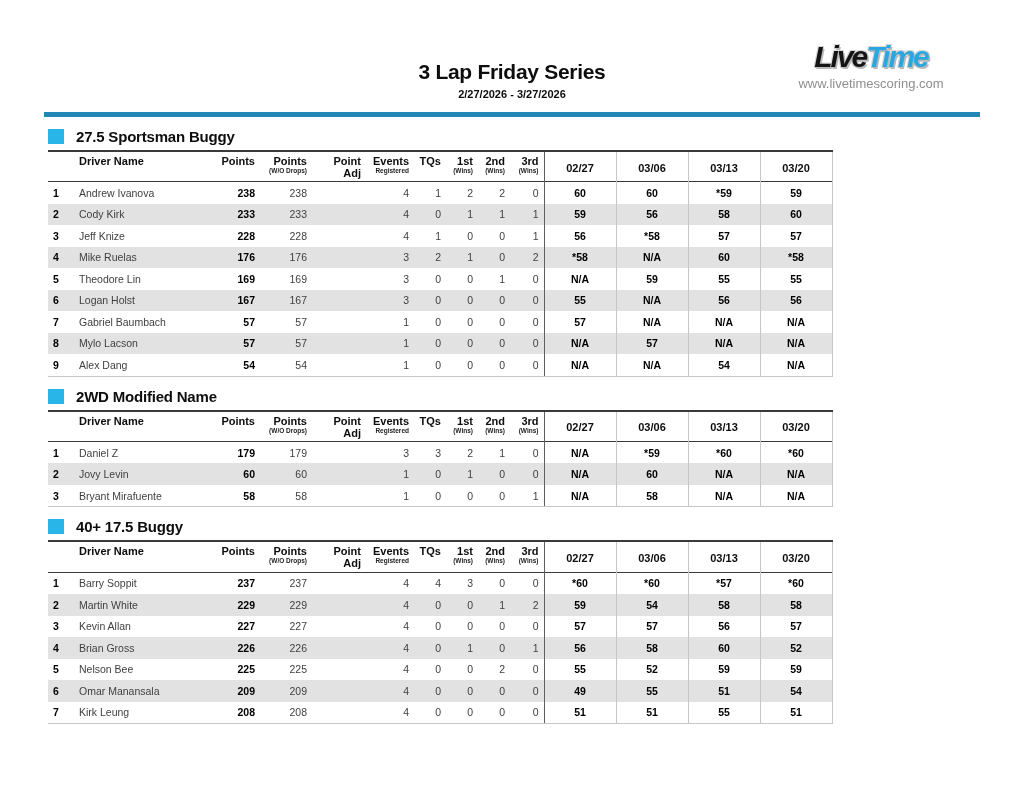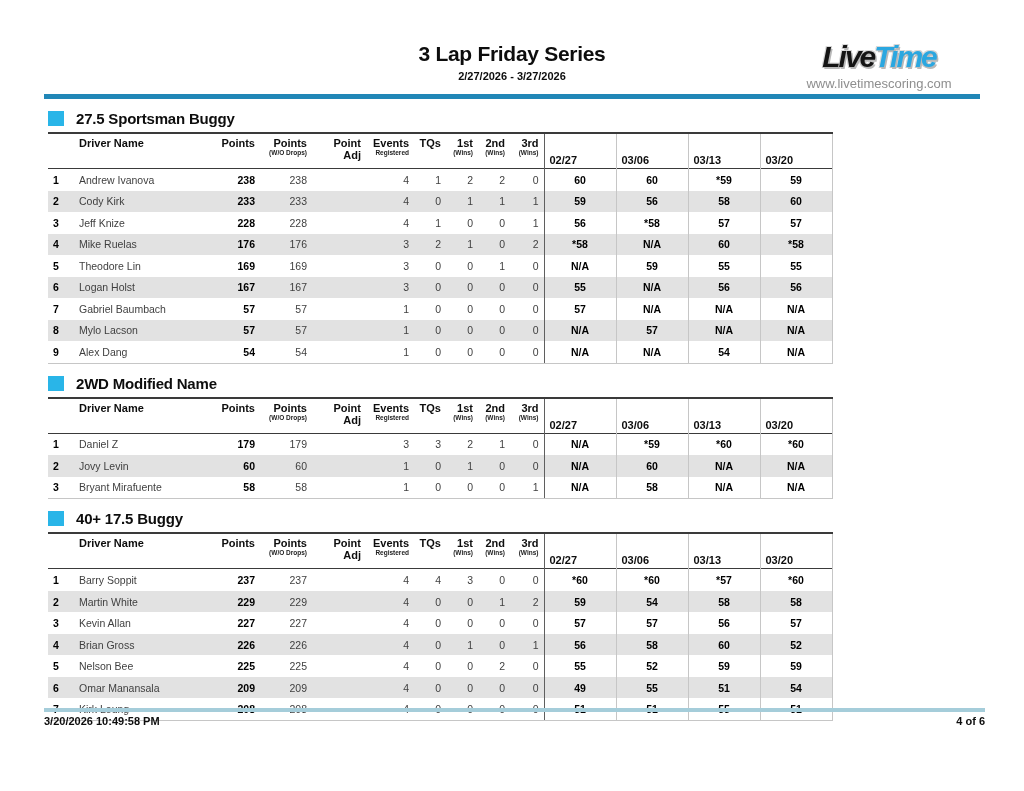--- a/index.html
+++ b/index.html
@@ -1,45 +1,45 @@
 <!DOCTYPE html>
 <html><head>
 <meta charset="utf-8">
 <style>
   html,body{margin:0;padding:0;background:#ffffff;}
   .page{
     width:1024px;height:791px;position:relative;background:#ffffff;
     font-family:"Liberation Sans",sans-serif;color:#111;overflow:hidden;
   }
   
-  .doc-header{position:relative;padding-top:42px;}
+  .doc-header{position:relative;padding-top:60px;}
   .doc-title{text-align:center;font-size:21px;font-weight:bold;letter-spacing:-0.3px;color:#0d0d0d;}
   .doc-subtitle{text-align:center;font-size:11px;font-weight:bold;margin-top:4px;color:#0d0d0d;}
-  .logo{position:absolute;top:42px;right:60px;width:170px;text-align:center;}
+  .logo{position:absolute;top:42px;right:68px;width:170px;text-align:center;}
   .logo-text{
     font-style:italic;font-weight:bold;font-size:30px;letter-spacing:-2px;line-height:1;
     text-shadow:1.5px 1.5px 0 #b9b9b9, -1px -1px 0 #d9d9d9, 1px -1px 0 #d0d0d0, -1px 1px 0 #c9c9c9;
   }
   .logo-live{color:#141414;}
   .logo-time{color:#2ba7e0;}
   .logo-url{font-size:13px;color:#8e8e8e;margin-top:4px;}
   .top-rule{margin:12px 44px 0 44px;height:5px;background:#2187b7;}
   
   .content{margin:0 0 0 48px;}
   .section{margin-top:11px;}
   .section-title{display:flex;align-items:center;margin:0 0 5px 0;}
   .bullet{width:16px;height:15px;background:#29b5e8;margin-right:12px;}
   .sec-title{font-size:15px;font-weight:bold;color:#0d0d0d;letter-spacing:-0.2px;}
   table{border-collapse:collapse;table-layout:fixed;width:784px;font-size:10.5px;}
   thead tr{border-top:2px solid #3a3a3a;border-bottom:1px solid #3a3a3a;}
   th{vertical-align:top;padding:3px 5px 2px 5px;font-size:11px;font-weight:bold;color:#0d0d0d;text-align:left;}
   th.num{text-align:right;margin-top:36px;}
   .h-label{display:block;line-height:1.1;}
   .h-sub{display:block;font-size:6.5px;font-weight:bold;color:#222;margin-top:1px;line-height:1;}
-  th.date-h{text-align:left;border-left:1px solid #c6c6c6;vertical-align:middle;padding-top:20px;}
+  th.date-h{text-align:center;border-left:1px solid #c6c6c6;vertical-align:middle;padding-top:4px;}
   th.date-first{border-left:1px solid #5f5f5f;}
   th.date-last{border-right:1px solid #c6c6c6;}
   td{height:21.5px;padding:0 5px;color:#3f3f3f;overflow:hidden;white-space:nowrap;}
   td.rank{font-weight:bold;color:#000;}
   td.num{text-align:right;}
   td.pts{font-weight:bold;color:#000;}
   td.date-cell{text-align:center;font-weight:bold;color:#000;border-left:1px solid #c6c6c6;}
   td.date-first{border-left:1px solid #5f5f5f;}
   td.date-last{border-right:1px solid #c6c6c6;}
   tbody tr:nth-child(even){background:#e2e2e2;}
@@ -590,21 +590,14 @@
               <td class="date-cell date-first">51</td>
               <td class="date-cell">51</td>
               <td class="date-cell">55</td>
               <td class="date-cell date-last">51</td>
             </tr>
           </tbody>
         </table>
       </div>
     </div>
 
-  <div class="footer">
-    <div class="footer-bar"></div>
-    <div class="footer-row">
-      <span>3/20/2026 10:49:58 PM</span>
-      <span>4 of 6</span>
-    </div>
-  </div>
 
 </div>
 
 </body></html>

